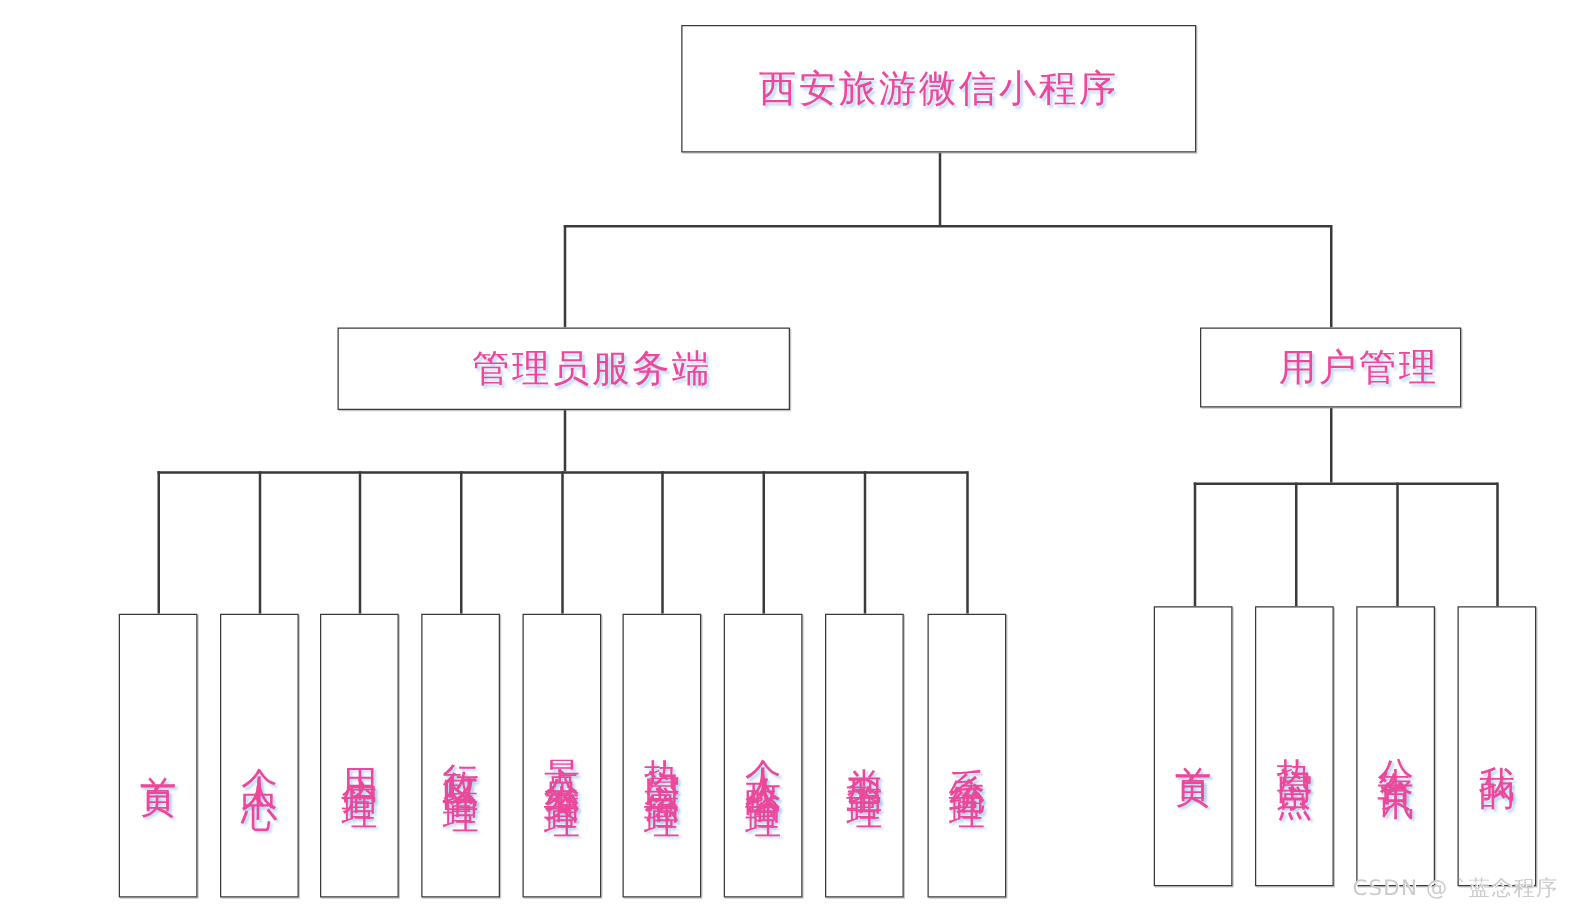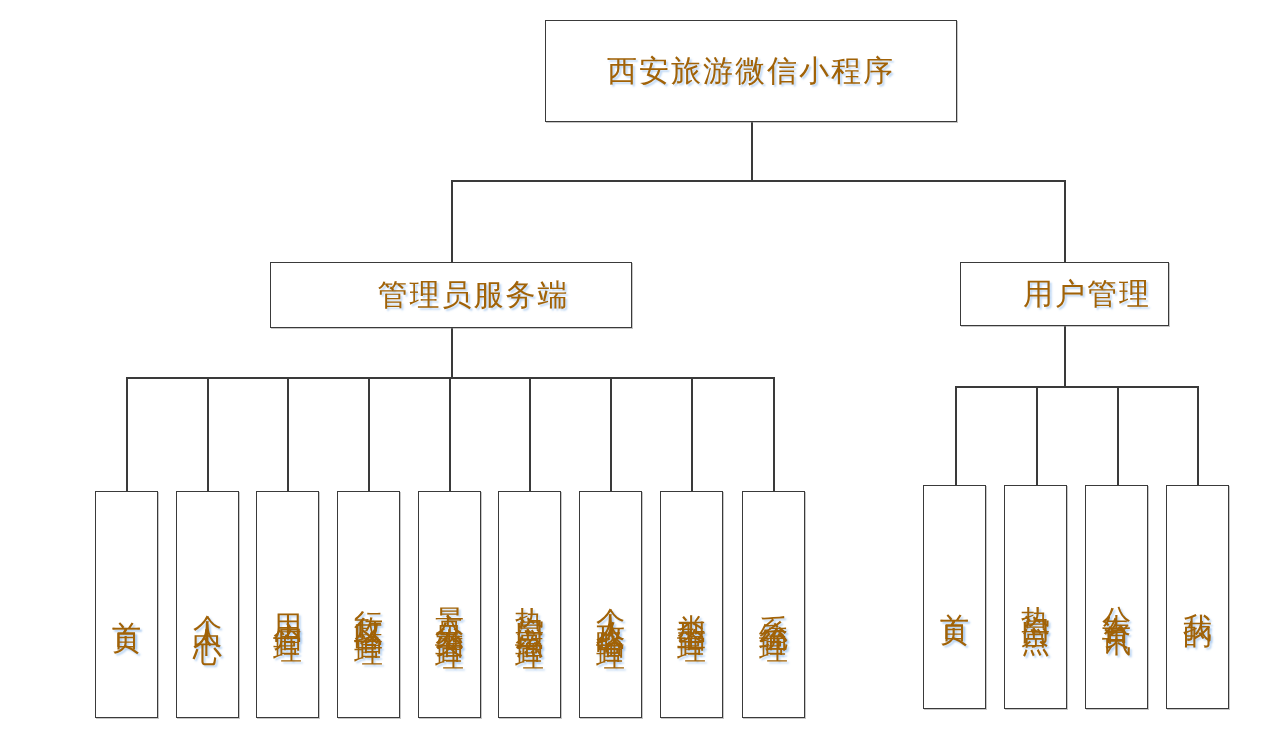--- a/index.html
+++ b/index.html
@@ -15,21 +15,21 @@
     overflow: hidden;
   }
   .box {
     position: absolute;
     background: #ffffff;
     border: 1.5px solid #3a3a3a;
     box-shadow: 1px 1px 0 rgba(130,130,130,0.45);
     display: flex;
     align-items: center;
     justify-content: center;
-    color: #a16207;
+    color: #ec4899;
     text-shadow: 2px 2px 2px rgba(165,200,240,0.75);
     box-sizing: border-box;
   }
   .root-box    { font-size: 30px; letter-spacing: 2px; }
   .branch-box  { font-size: 30px; letter-spacing: 2px; padding-left: 45px; }
   .leaf-box    { font-size: 29px; }
   .leaf-box .vtext {
     writing-mode: vertical-rl;
     text-orientation: upright;
     letter-spacing: 7px;
@@ -123,14 +123,15 @@
   <div class="box leaf-box" style="left:1004px; top:485px; width:63px; height:224px;">
     <span class="vtext">热门景点</span>
   </div>
   <div class="box leaf-box" style="left:1085px; top:485px; width:63px; height:224px;">
     <span class="vtext">公告资讯</span>
   </div>
   <div class="box leaf-box" style="left:1166px; top:485px; width:63px; height:224px;">
     <span class="vtext">我的</span>
   </div>
 
+  <div class="watermark">CSDN @ ˋ蓝念程序</div>
 
 </div>
 
 </body></html>

